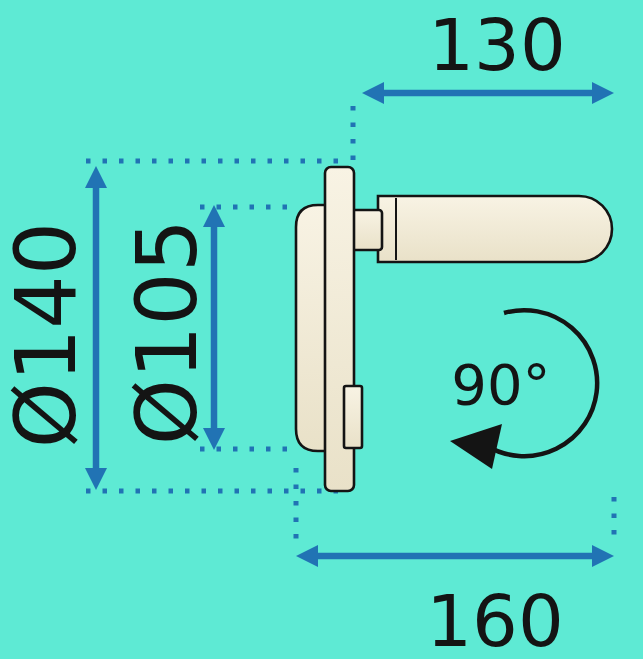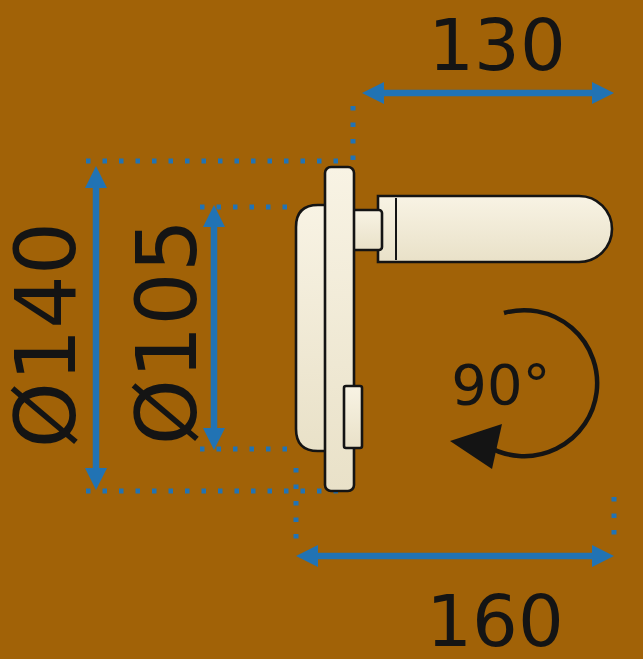--- a/index.html
+++ b/index.html
@@ -1,16 +1,16 @@
 <!DOCTYPE html>
 <html><head>
 <meta charset="utf-8">
 <style>
   html,body{margin:0;padding:0;background:#ffffff;}
-  .stage{position:relative;width:643px;height:659px;background:#a16207;overflow:hidden;}
+  .stage{position:relative;width:643px;height:659px;background:#5eead4;overflow:hidden;}
   svg{display:block;}
   text{font-family:"DejaVu Sans","Liberation Sans",sans-serif;}
   .dim-label{font-size:72px;}
   .dia-label{font-size:84px;}
   .angle-label{font-size:56px;}
   .dot-line{stroke-width:5;stroke-dasharray:4.5 12;stroke-linecap:butt;fill:none;}
   .arrow-line{stroke-width:6.5;fill:none;}
   .outline{stroke:#141414;stroke-width:2.6;}
   .seam{stroke:#141414;stroke-width:2;}
   .arc{stroke:#141414;stroke-width:4.5;fill:none;}

